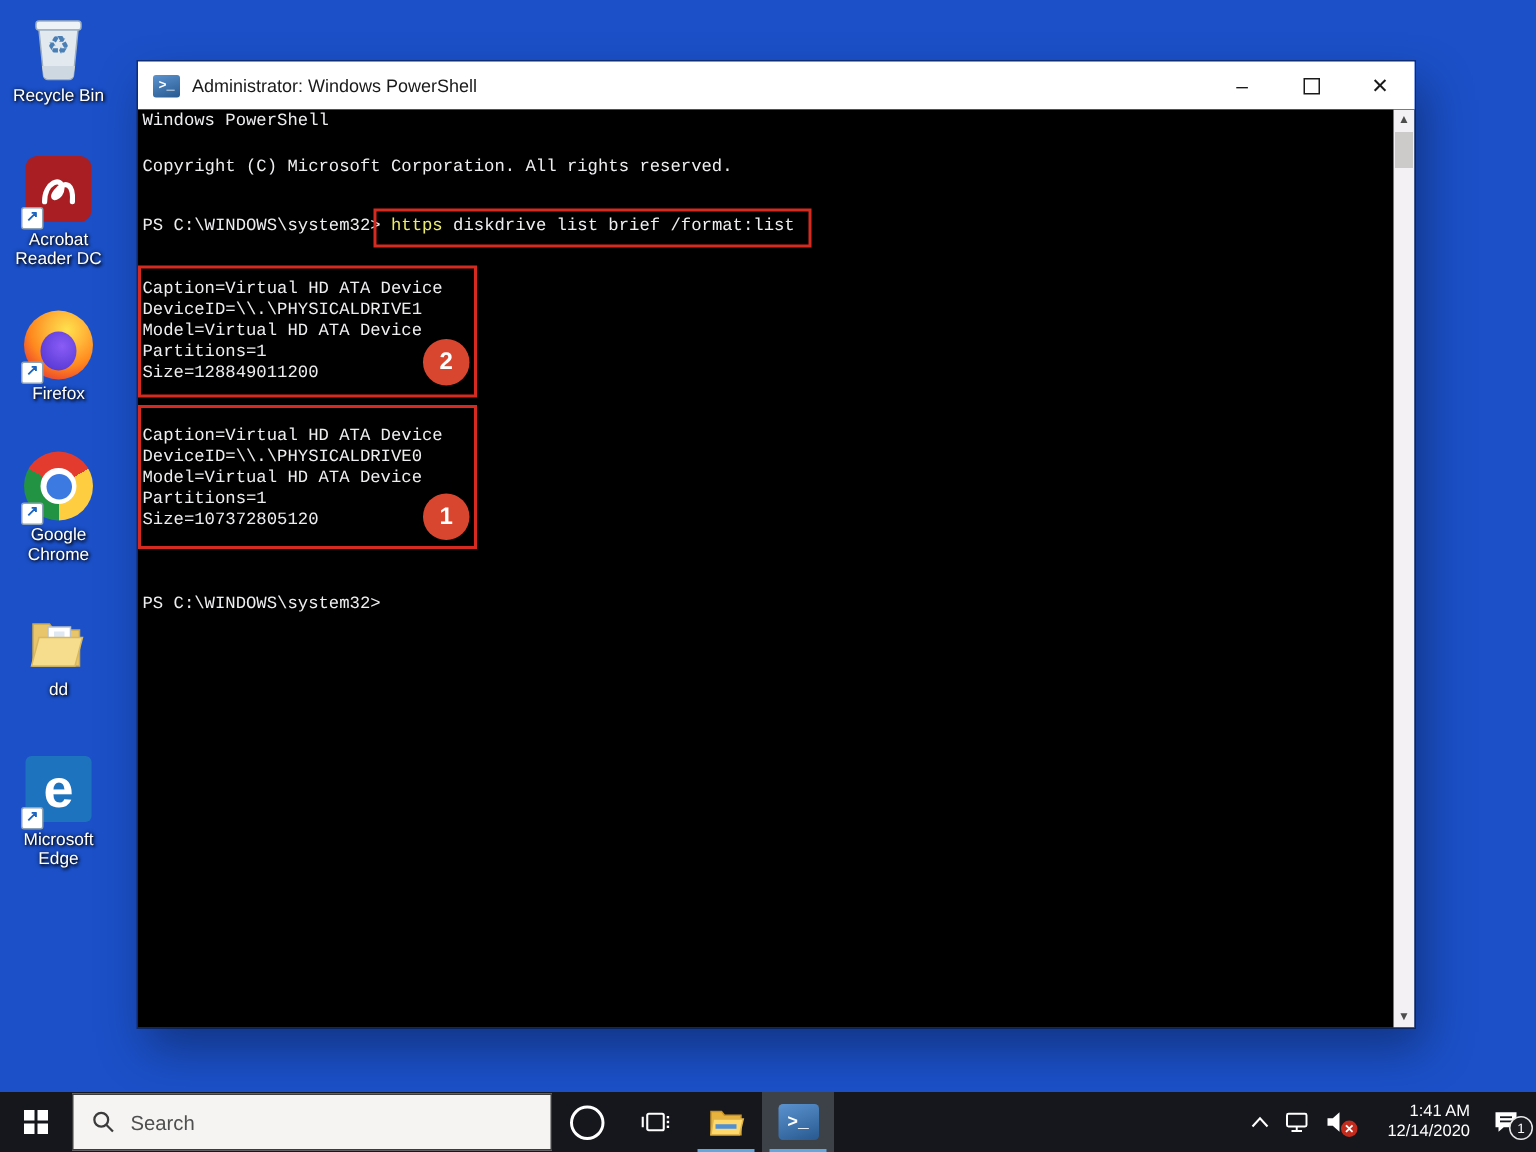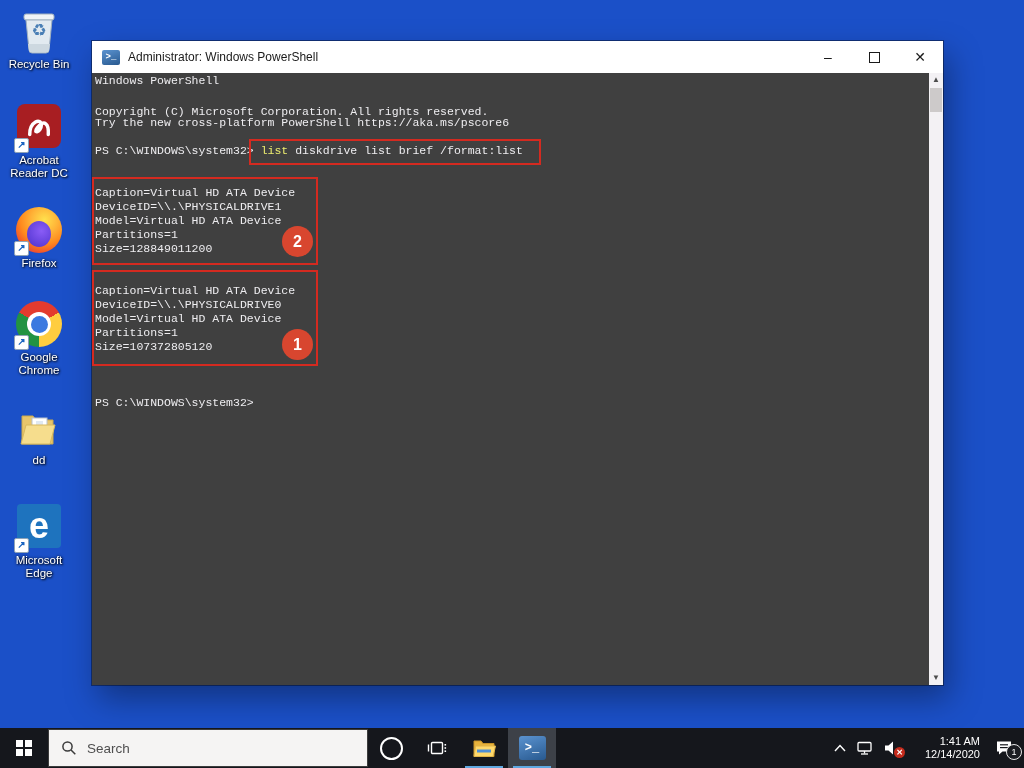--- a/index.html
+++ b/index.html
@@ -34,21 +34,21 @@
   #titlebar{height:32px;background:#fff;display:flex;align-items:center;}
   .pstile-sm{width:18px;height:15px;margin-left:10px;border-radius:2px;flex:none;
              background:linear-gradient(160deg,#5b93d0,#28598f);color:#fff;
              font:bold 9px/15px "Liberation Mono",monospace;text-align:center;}
   #wtitle{margin-left:8px;font-size:12px;color:#1a1a1a;white-space:nowrap;}
   #controls{margin-left:auto;display:flex;height:32px;}
   .wbtn{width:46px;height:32px;display:flex;align-items:center;justify-content:center;
         color:#1a1a1a;font-size:14px;}
   .maxbox{width:9px;height:9px;border:1.2px solid #1a1a1a;}
 
-  #consolearea{position:absolute;top:32px;left:0;right:0;bottom:0;background:#404040;overflow:hidden;}
+  #consolearea{position:absolute;top:32px;left:0;right:0;bottom:0;background:#000000;overflow:hidden;}
   .cline{position:absolute;left:3px;height:14px;white-space:pre;
          font-family:"Liberation Mono","DejaVu Sans Mono",monospace;
          font-size:11.5px;line-height:14px;color:#eeedf0;}
   .hl{color:#ecec6f;}
 
   
   #sb{position:absolute;top:0;right:0;width:14px;bottom:0;background:#f3f1f4;}
   .sbarrow{position:absolute;left:0;width:14px;height:14px;color:#4d4d4d;font-size:8px;
            line-height:14px;text-align:center;}
   #sbthumb{position:absolute;left:1px;top:15px;width:12px;height:24px;background:#cdcaca;}
@@ -172,23 +172,22 @@
             <span class="maxbox"></span>
           </div>
         <div class="wbtn">✕</div>
       </div>
     </div>
 
     <div id="consolearea">
 
       <div class="cline" style="top:1px">Windows PowerShell</div>
       <div class="cline" style="top:32px">Copyright (C) Microsoft Corporation. All rights reserved.</div>
-      <div class="cline" style="top:43px">Try the new cross-platform PowerShell https://aka.ms/pscore6</div>
-
-      <div class="cline" style="top:71px"><span>PS C:\WINDOWS\system32&gt; </span><span class="hl">list</span><span> diskdrive list brief /format:list</span></div>
+
+      <div class="cline" style="top:71px"><span>PS C:\WINDOWS\system32&gt; </span><span class="hl">https</span><span> diskdrive list brief /format:list</span></div>
 
       <div class="cline" style="top:113px">Caption=Virtual HD ATA Device</div>
       <div class="cline" style="top:127px">DeviceID=\\.\PHYSICALDRIVE1</div>
       <div class="cline" style="top:141px">Model=Virtual HD ATA Device</div>
       <div class="cline" style="top:155px">Partitions=1</div>
       <div class="cline" style="top:169px">Size=128849011200</div>
 
       <div class="cline" style="top:211px">Caption=Virtual HD ATA Device</div>
       <div class="cline" style="top:225px">DeviceID=\\.\PHYSICALDRIVE0</div>
       <div class="cline" style="top:239px">Model=Virtual HD ATA Device</div>

